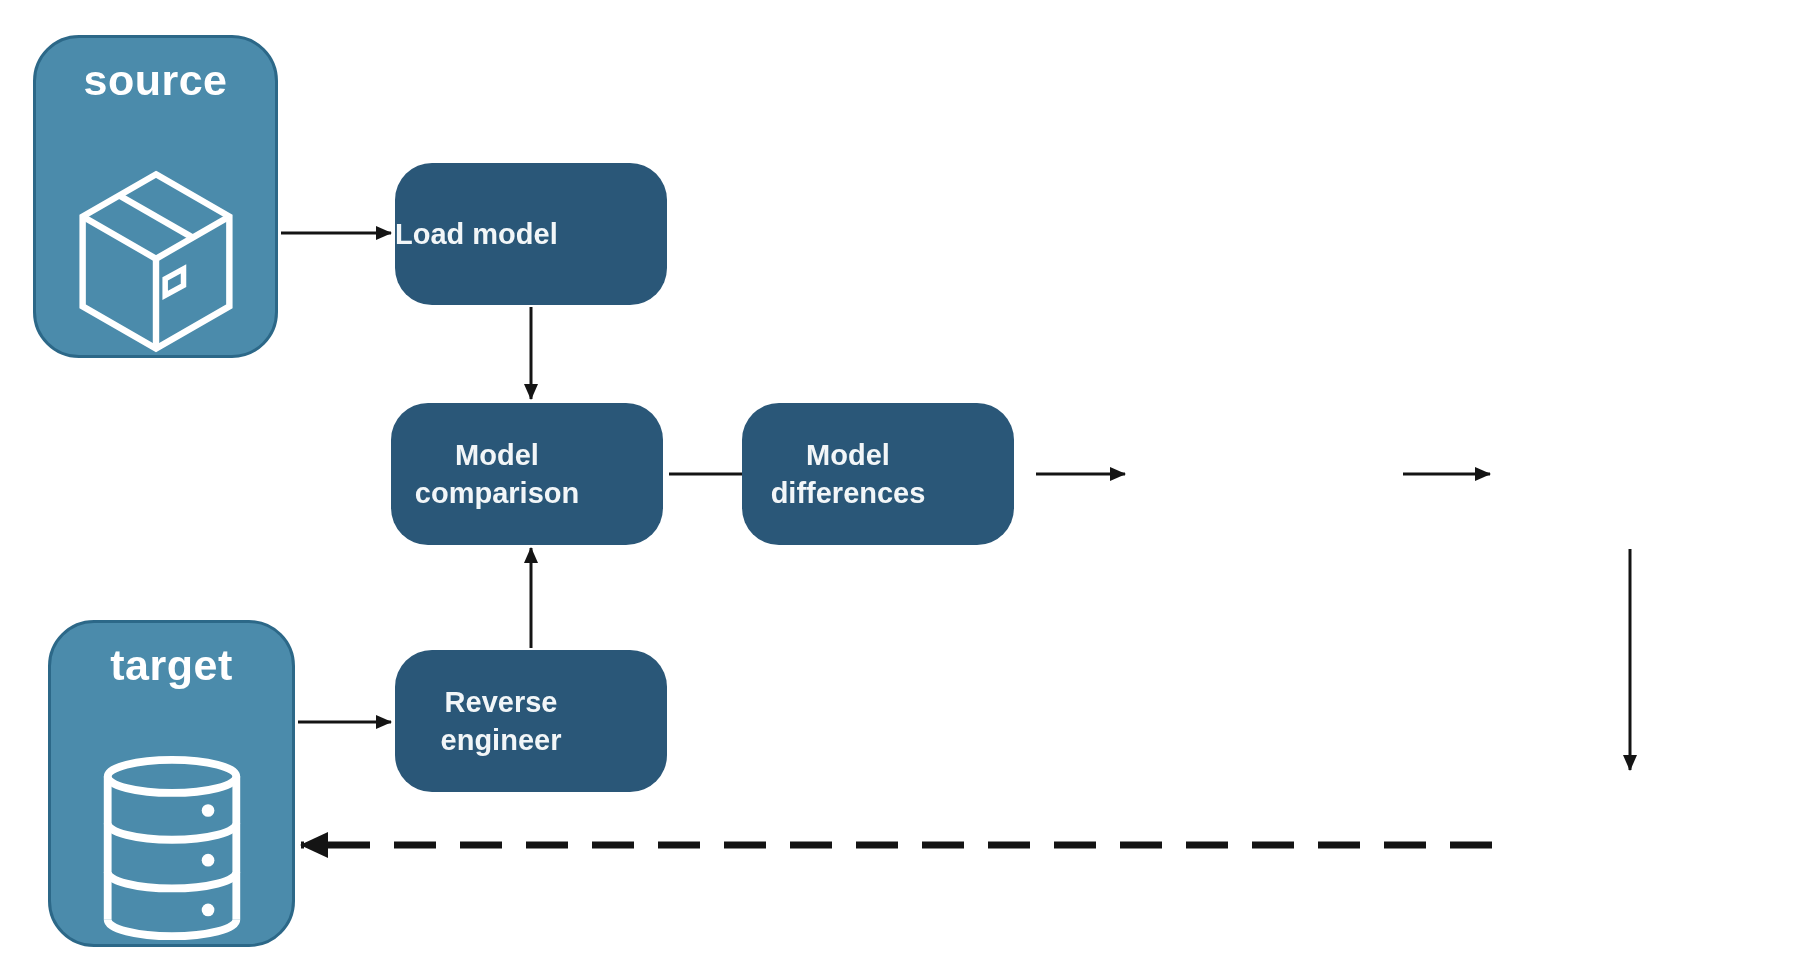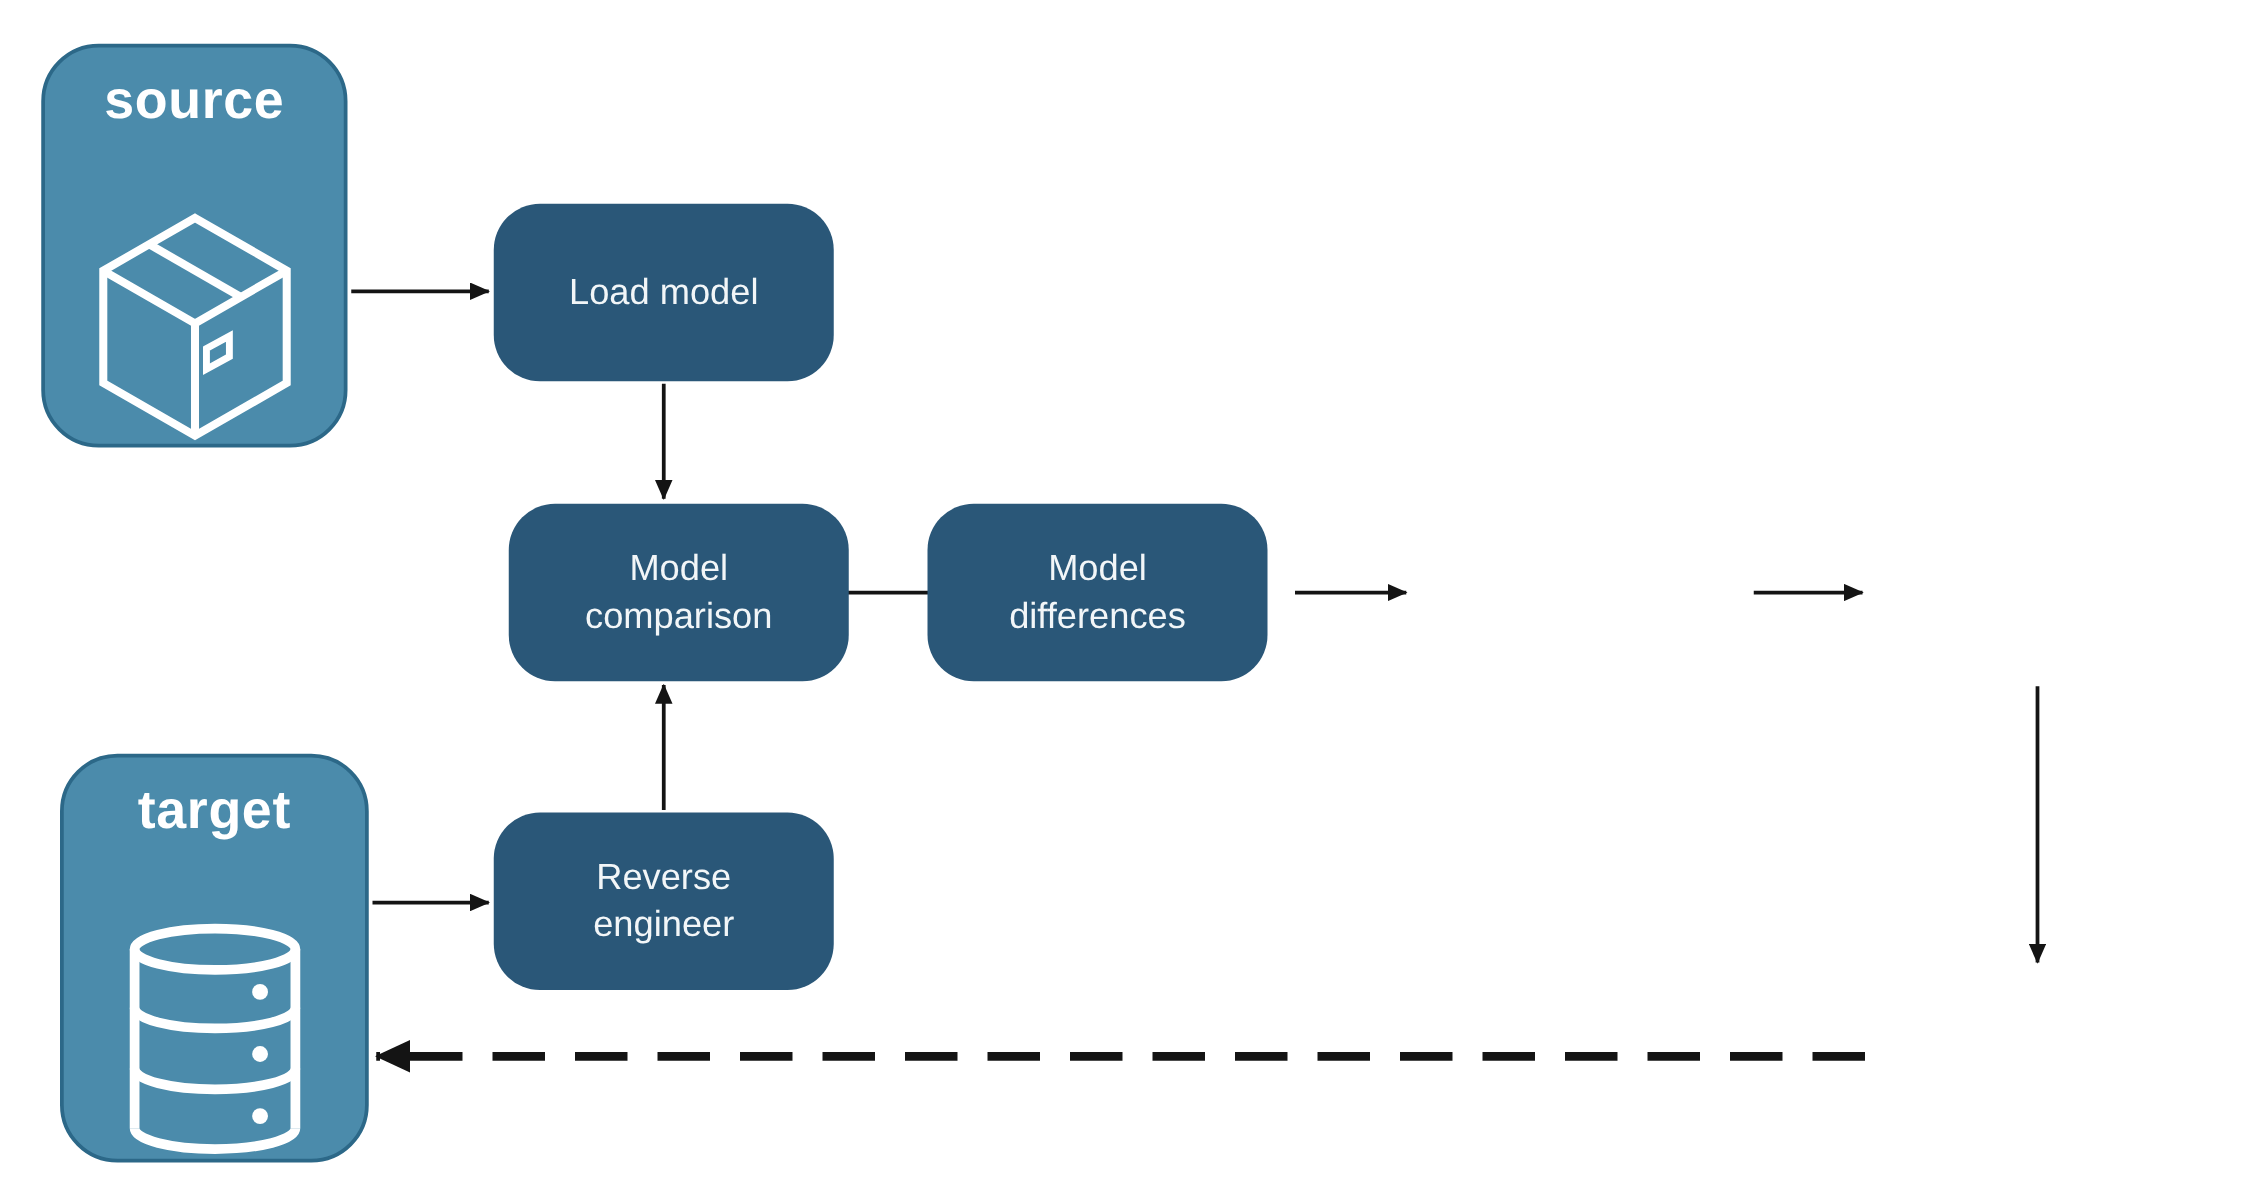--- a/index.html
+++ b/index.html
@@ -15,22 +15,22 @@
   .canvas{
     position:relative;width:1800px;height:959px;background:var(--background);
     font-family:"Liberation Sans", sans-serif;overflow:hidden;
   }
   .edges{position:absolute;left:0;top:0;width:1800px;height:959px;}
   .edge{stroke:var(--arrow);stroke-width:3;fill:none;}
   .edge.dashed{stroke-width:7;stroke-dasharray:42 24;}
   .ah{fill:var(--arrow);stroke:none;}
   .node{
     position:absolute;width:272px;height:142px;background:var(--node-fill);
-    border-radius:37px;display:flex;align-items:center;justify-content:center;
-    color:var(--node-text);font-size:29px;line-height:1.32;text-align:center;
+    border-radius:37px;display:flex;align-items:center;
+    color:var(--node-text);font-size:29px;line-height:1.32;text-align:center;font-weight:bold;
   }
   .node-label{display:inline-block;max-width:212px;}
   .container-box{
     position:absolute;background:var(--container-fill);
     border:3px solid var(--container-border);border-radius:46px;
     box-sizing:border-box;display:flex;flex-direction:column;align-items:center;
     color:#ffffff;
     gap:48px;
   }
   .container-label{
@@ -73,21 +73,21 @@
       <g class="icon-line" stroke-width="7" stroke-linejoin="miter">
         <polygon points="90,8 170,54 170,152 90,198 10,152 10,54"></polygon>
         <polyline points="10,54 90,100 170,54"></polyline>
         <line x1="90" y1="100" x2="90" y2="198"></line>
         <line x1="50" y1="31" x2="130" y2="77"></line>
         <polygon points="100,122 120,111 120,129 100,140" stroke-width="6"></polygon>
       </g>
     </svg>
   </div>
 
-  <div class="container-box" style="left:48px;top:603px;width:247px;height:327px">
+  <div class="container-box" style="left:48px;top:620px;width:247px;height:327px">
     <div class="container-label">target</div>
     <svg class="container-icon db-icon" width="152" height="196" viewBox="0 0 150 195">
       <g class="icon-line" stroke-width="8">
         <ellipse cx="75" cy="23" rx="66" ry="17"></ellipse>
         <line x1="9" y1="23" x2="9" y2="170"></line>
         <line x1="141" y1="23" x2="141" y2="170"></line>
         <path d="M9,170 A66,17 0 0 0 141,170"></path>
         <path d="M9,71 A66,17 0 0 0 141,71"></path>
         <path d="M9,121 A66,17 0 0 0 141,121"></path>
       </g>
@@ -96,21 +96,21 @@
         <circle cx="112" cy="109" r="6.5"></circle>
         <circle cx="112" cy="160" r="6.5"></circle>
       </g>
     </svg>
   </div>
 
   <div class="node" style="left:395px;top:163px">
     <span class="node-label">Load model</span>
   </div>
 
-  <div class="node" style="left:407px;top:403px">
+  <div class="node" style="left:391px;top:403px">
     <span class="node-label">Model comparison</span>
   </div>
 
   <div class="node" style="left:742px;top:403px">
     <span class="node-label">Model differences</span>
   </div>
 
 
 
   <div class="node" style="left:395px;top:650px">

